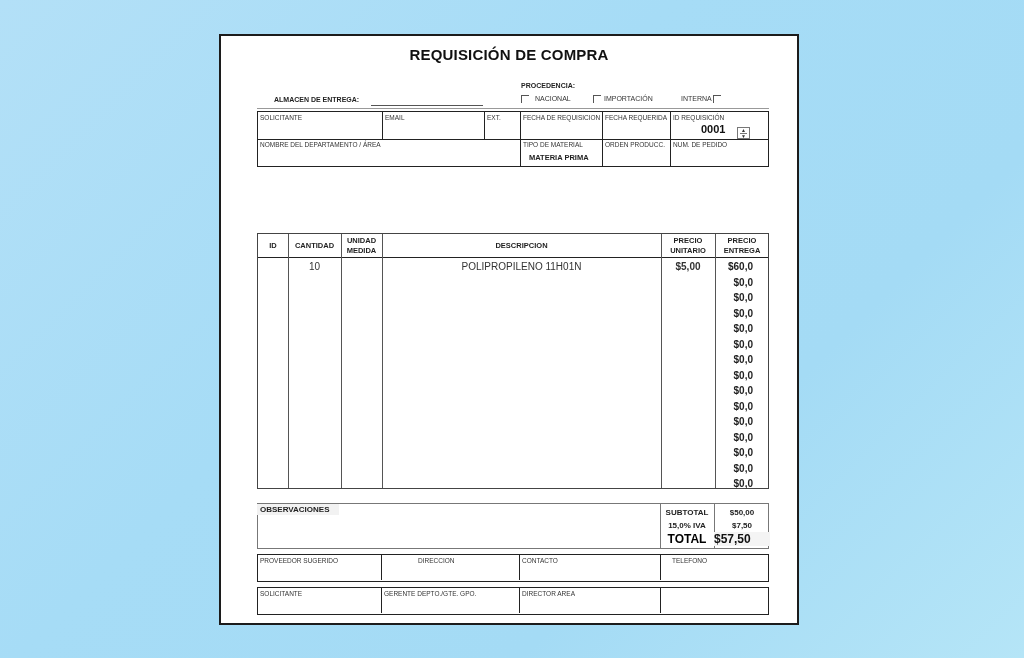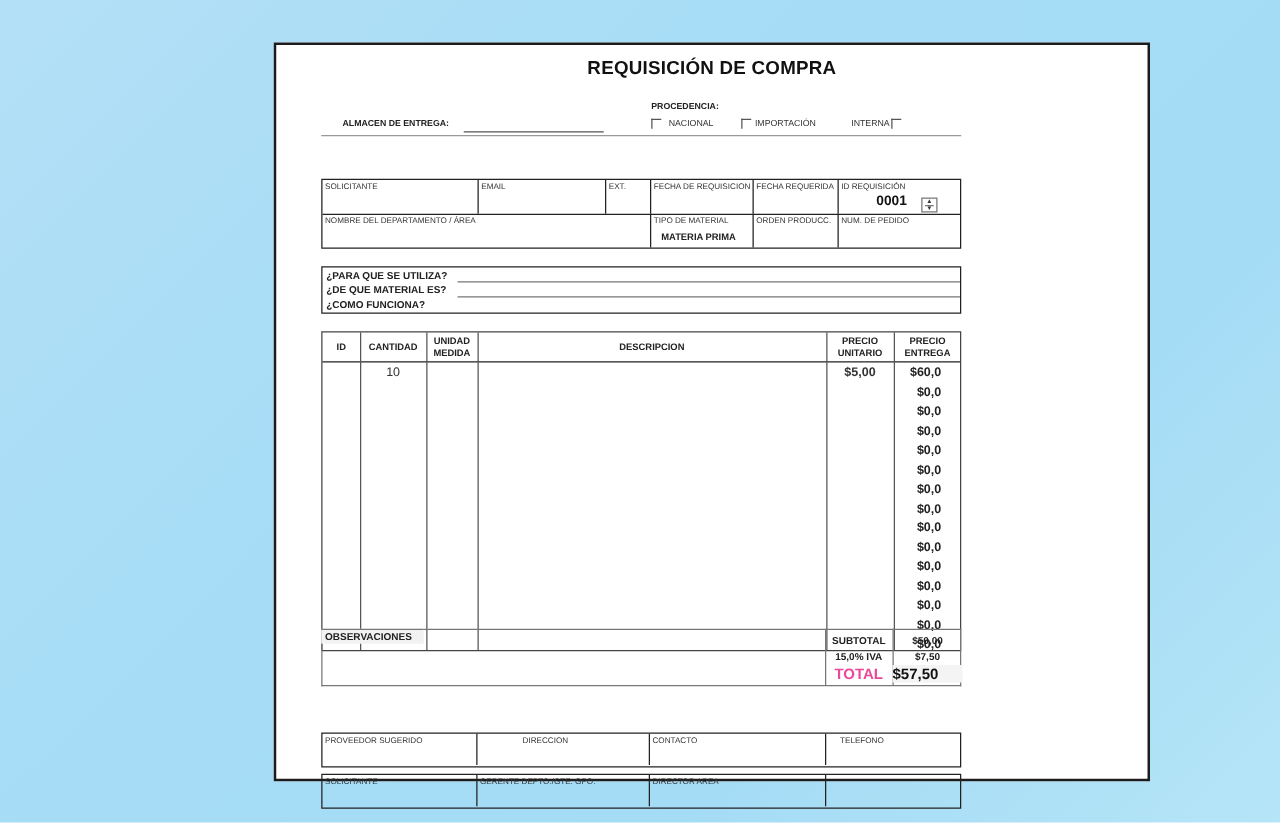--- a/index.html
+++ b/index.html
@@ -3,32 +3,32 @@
 <meta charset="utf-8">
 <style>
   * { box-sizing: border-box; margin: 0; padding: 0; }
   html, body { width: 1024px; height: 658px; overflow: hidden; }
   body {
     background: linear-gradient(135deg, #b3e0f7 0%, #a6dcf6 40%, #a4dbf5 70%, #b5e5f7 100%);
     font-family: "Liberation Sans", sans-serif;
     position: relative;
   }
   .page {
-    position: absolute; left: 219px; top: 34px; width: 701px; height: 591px;
+    position: absolute; left: 219px; top: 34px; width: 580px; height: 591px;
     background: #fff; border: 2px solid #1c1c1c;
   }
   .abs { position: absolute; }
   .title {
     position: absolute; left: 0; right: 0; top: 10px; text-align: center;
     font-size: 15px; font-weight: bold; color: #111; letter-spacing: 0.2px;
   }
   .lbl-b { font-size: 7px; font-weight: bold; color: #222; }
   .lbl { font-size: 7px; color: #333; }
   .chk { display: inline-block; width: 8px; height: 8px; border-left: 1px solid #555; border-top: 1px solid #555; vertical-align: middle; }
-  .box { position: absolute; border: 1.5px solid #222; margin-top: 32px; }
+  .box { position: absolute; border: 1.5px solid #222; }
   .cell { position: absolute; border-right: 1.5px solid #222; }
   .cell-lbl { position: absolute; left: 2px; top: 2px; font-size: 6.5px; color: #333; white-space: nowrap; }
   .hline { position: absolute; height: 0; border-top: 1.5px solid #222; }
   .thin { position: absolute; height: 0; border-top: 1px solid #777; }
   .italic-note { position: absolute; left: 36px; right: 32px; top: 133px; text-align: center; font-size: 8.5px; font-style: italic; color: #444; }
   .q-lbl { position: absolute; left: 3px; font-size: 8px; font-weight: bold; color: #222; }
   .th { position: absolute; top: 0; height: 23px; display: flex; align-items: center; justify-content: center; text-align: center; font-size: 7.5px; font-weight: bold; color: #222; line-height: 10px; }
   .vcol { position: absolute; top: 0; bottom: 0; border-left: 1.2px solid #555; }
   .compra-val { position: absolute; right: 15px; font-size: 10px; font-weight: bold; color: #222; }
   .spin { display:inline-block; width:13px; height:12px; border:1px solid #777; position:relative; vertical-align:middle; }
@@ -96,28 +96,20 @@
     </div>
     <div class="cell" style="left:345px; top:27px; width:68px; height:27px;">
       <span class="cell-lbl">ORDEN PRODUCC.</span>
     </div>
     <div class="abs" style="left:413px; top:27px; width:98px; height:27px;">
       <span class="cell-lbl">NUM. DE PEDIDO</span>
     </div>
   </div>
 
 
-  <div class="box" style="left:36px; top:145px; width:512px; height:38px;">
-    <div class="q-lbl" style="top:2px;">¿PARA QUE SE UTILIZA?</div>
-    <div class="thin" style="left:108px; right:0; top:11px;"></div>
-    <div class="q-lbl" style="top:13px;">¿DE QUE MATERIAL ES?</div>
-    <div class="thin" style="left:108px; right:0; top:23px;"></div>
-    <div class="q-lbl" style="top:25px;">¿COMO FUNCIONA?</div>
-    <div class="abs" style="left:108px; right:0; top:0; height:35px;"></div>
-  </div>
 
   <div class="box" style="left:36px; top:197px; width:512px; height:256px; border-width:1.2px; border-color:#444;">
     <div class="hline" style="left:0; right:0; top:23px;"></div>
     <div class="vcol" style="left:30px;"></div>
     <div class="vcol" style="left:83px;"></div>
     <div class="vcol" style="left:124px;"></div>
     <div class="vcol" style="left:403px;"></div>
     <div class="vcol" style="left:457px;"></div>
 
     <div class="th" style="left:0; width:30px;">ID</div>
@@ -130,20 +122,21 @@
     <div class="th" style="left:403px; width:54px; flex-direction:column;">
       <span>PRECIO</span>
       <span>UNITARIO</span>
     </div>
     <div class="th" style="left:457px; width:54px; flex-direction:column;">
       <span>PRECIO</span>
       <span>ENTREGA</span>
     </div>
 
     <div class="abs" style="left:30px; width:53px; top:27px; text-align:center; font-size:10px; color:#333;">10</div>
+    <div class="abs" style="left:124px; width:279px; top:27px; text-align:center; font-size:10px; color:#333;">POLIPROPILENO 11H01N</div>
     <div class="abs" style="left:403px; width:54px; top:27px; text-align:center; font-size:10px; color:#333;font-weight:bold;">$5,00</div>
 
     <div class="compra-val" style="top:27px;">$60,0</div>
     <div class="compra-val" style="top:42.5px;">$0,0</div>
     <div class="compra-val" style="top:58px;">$0,0</div>
     <div class="compra-val" style="top:73.5px;">$0,0</div>
     <div class="compra-val" style="top:89px;">$0,0</div>
     <div class="compra-val" style="top:104.5px;">$0,0</div>
     <div class="compra-val" style="top:120px;">$0,0</div>
     <div class="compra-val" style="top:135.5px;">$0,0</div>
@@ -159,21 +152,21 @@
   <div class="abs" style="left:36px; top:467px; width:512px; height:46px; border:1px solid #777; border-top:none;">
     <div class="abs" style="left:-1px; top:0; width:82px; height:12px; background:#f2f2f2; border-top:1px solid #777;"></div>
     <div class="abs" style="left:81px; right:-1px; top:0; border-top:1px solid #777;"></div>
     <div class="abs" style="left:2px; top:2px; font-size:8px; font-weight:bold; color:#222;">OBSERVACIONES</div>
     <div class="abs" style="left:402px; top:0; bottom:0; border-left:1px solid #777;"></div>
     <div class="abs" style="left:456px; top:0; bottom:0; border-left:1px solid #777;"></div>
     <div class="abs" style="left:402px; width:54px; top:5px; text-align:center; font-size:8px; font-weight:bold; color:#222;">SUBTOTAL</div>
     <div class="abs" style="left:456px; width:56px; top:5px; text-align:center; font-size:8px; font-weight:bold; color:#222;">$50,00</div>
     <div class="abs" style="left:402px; width:54px; top:18px; text-align:center; font-size:8px; font-weight:bold; color:#222;">15,0% IVA</div>
     <div class="abs" style="left:456px; width:56px; top:18px; text-align:center; font-size:8px; font-weight:bold; color:#222;">$7,50</div>
-    <div class="abs" style="left:402px; width:54px; top:29px; text-align:center; font-size:12px; font-weight:bold; color:#ec4899;">TOTAL</div>
+    <div class="abs" style="left:402px; width:54px; top:29px; text-align:center; font-size:12px; font-weight:bold; color:#000000;">TOTAL</div>
     <div class="abs" style="left:456px; width:56px; top:29px; text-align:left; font-size:12px; font-weight:bold; color:#111; background:#f4f4f4;">$57,50</div>
   </div>
 
   <div class="box" style="left:36px; top:518px; width:512px; height:28px;">
     <div class="cell" style="left:0; top:0; width:124px; height:25px;">
       <span class="cell-lbl">PROVEEDOR SUGERIDO</span>
     </div>
     <div class="cell" style="left:124px; top:0; width:138px; height:25px;">
       <span class="cell-lbl" style="left:36px;">DIRECCION</span>
     </div>

